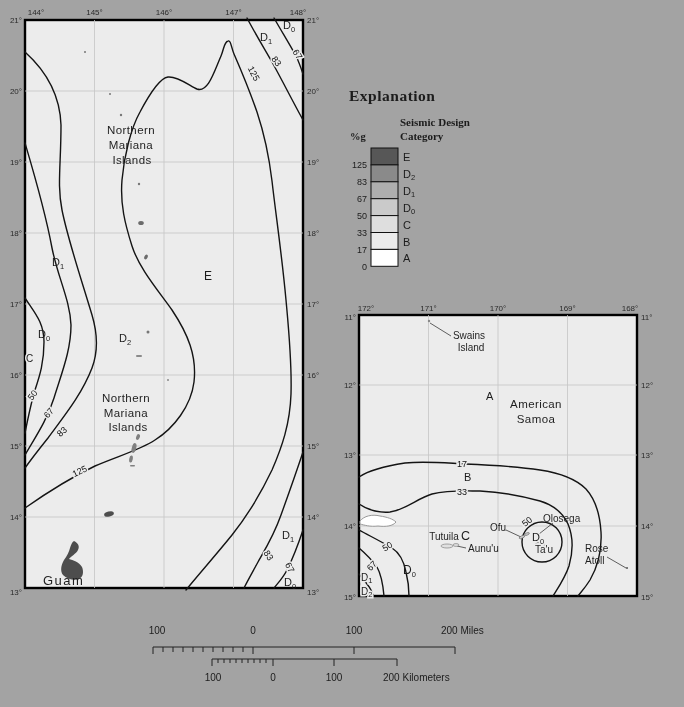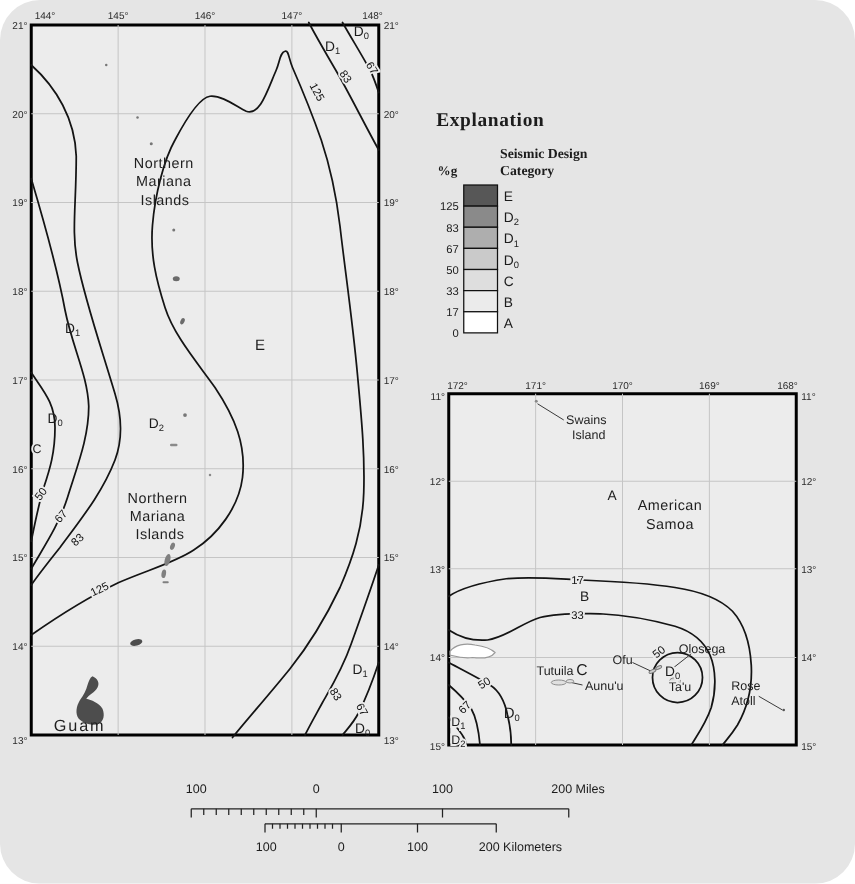--- a/index.html
+++ b/index.html
@@ -1,17 +1,17 @@
 <!DOCTYPE html>
 <html><head>
 <meta charset="utf-8">
 <style>
   html,body{margin:0;padding:0;background:#fff;}
-  .page{position:relative;width:684px;height:707px;background:#e5e5e5;
-        font-family:"Liberation Sans",sans-serif;overflow:hidden;border-radius:32px;}
+  .page{position:relative;width:684px;height:707px;background:#a3a3a3;
+        font-family:"Liberation Sans",sans-serif;overflow:hidden;}
   .page > svg{position:absolute;left:0;top:0;}
   text{fill:#1c1c1c;}
   .deg{font-size:8px;fill:#2b2b2b;}
   .cnum{font-size:9px;fill:#111;paint-order:stroke;stroke:#ececec;stroke-width:3px;}
   .reg{font-size:11px;fill:#1c1c1c;}
   .regbig{font-size:12px;fill:#1c1c1c;}
   .sub{font-size:7.5px;}
   .place{font-size:11.5px;letter-spacing:.4px;fill:#1f1f1f;}
   .small{font-size:10px;fill:#1f1f1f;}
   .guam{font-size:13px;letter-spacing:1.5px;}

